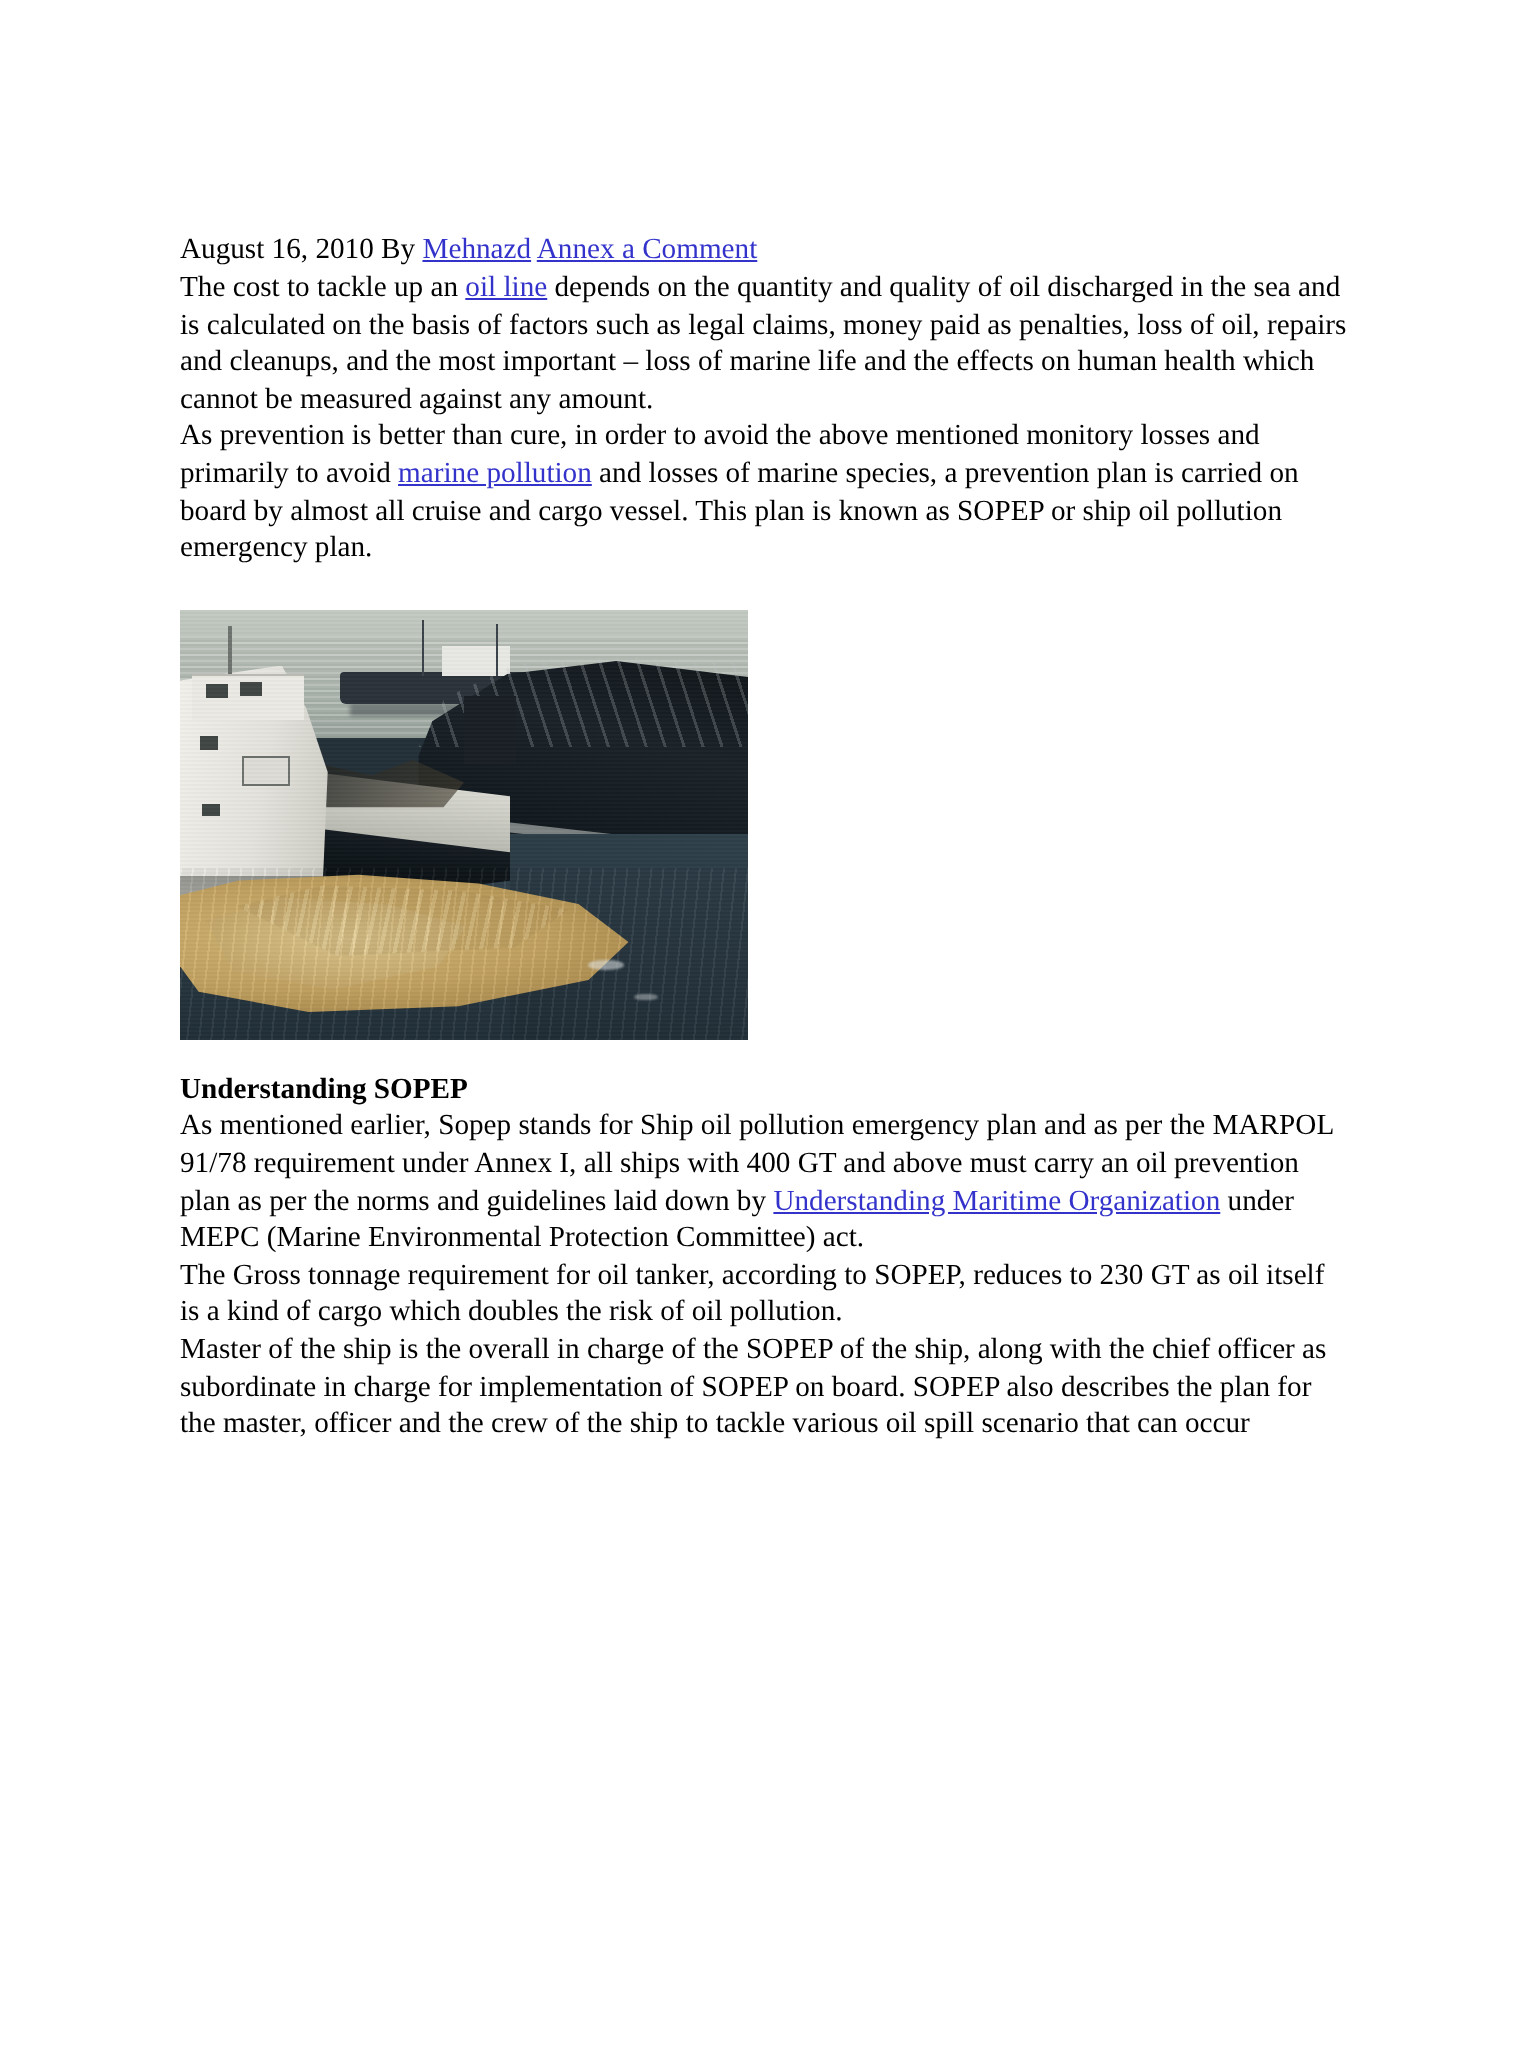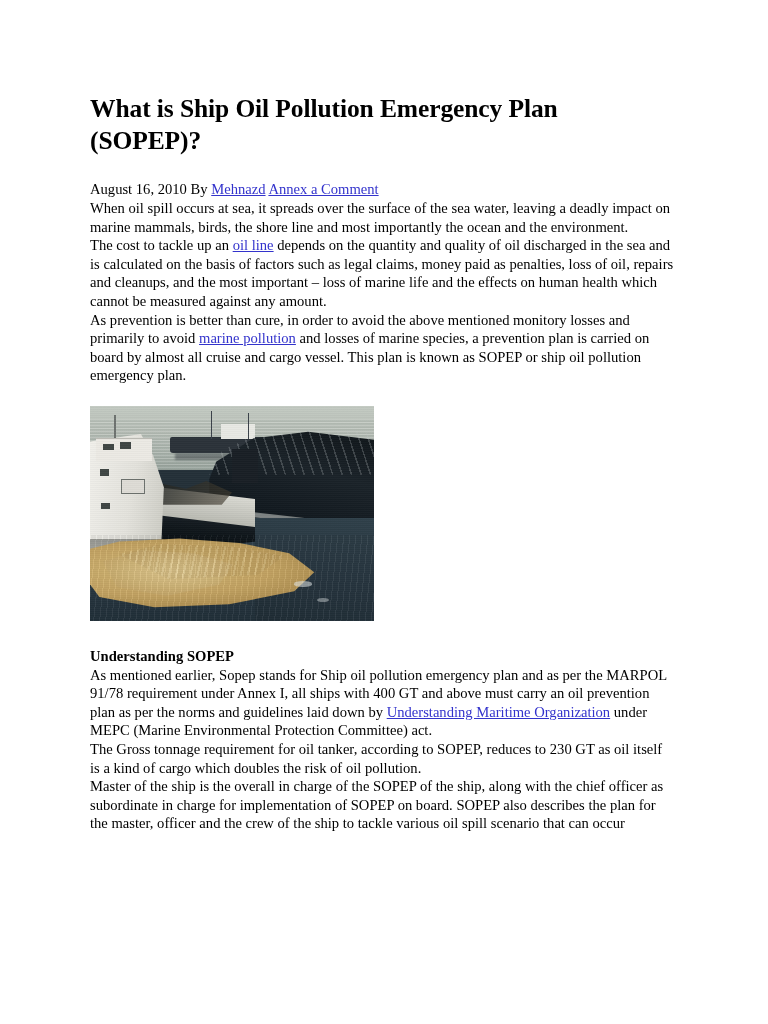--- a/index.html
+++ b/index.html
@@ -299,32 +299,28 @@
       rgba(0,0,0,0.022) 1px, rgba(0,0,0,0.022) 2px);
     pointer-events: none;
   }
 </style>
 </head>
 <body>
 
 <div class="page">
   <div class="content">
 
-    <h1 class="article-title">What is Ship Oil Pollution Emergency Plan (SOPEP)?</h1>
 
     <div class="byline">
       <span>August 16, 2010</span>
       <span>By</span>
       <a class="link">Mehnazd</a>
       <a class="link">Annex a Comment</a>
     </div>
 
-    <p class="para para-gap">
-      <span>When oil spill occurs at sea, it spreads over the surface of the sea water, leaving a deadly impact on marine mammals, birds, the shore line and most importantly the ocean and the environment.</span>
-    </p>
 
     <p class="para para-gap">
       <span>The cost to tackle up an </span><a class="link">oil line</a><span> depends on the quantity and quality of oil discharged in the sea and is calculated on the basis of factors such as legal claims, money paid as penalties, loss of oil, repairs and cleanups, and the most important – loss of marine life and the effects on human health which cannot be measured against any amount.</span>
     </p>
 
     <p class="para para-gap">
       <span>As prevention is better than cure, in order to avoid the above mentioned monitory losses and primarily to avoid </span><a class="link">marine pollution</a><span> and losses of marine species, a prevention plan is carried on board by almost all cruise and cargo vessel. This plan is known as SOPEP or ship oil pollution emergency plan.</span>
     </p>
 
     <div class="figure">
@@ -363,21 +359,21 @@
         <div class="slick-2"></div>
         <div class="slick-streak"></div>
 
         <div class="sea-ripple"></div>
         <div class="foam-a"></div>
         <div class="foam-b"></div>
         <div class="photo-grain"></div>
       </div>
     </div>
 
-    <h2 class="section-heading" style="margin-top:26px;">Understanding SOPEP</h2>
+    <h2 class="section-heading" style="margin-top:16px;">Understanding SOPEP</h2>
 
     <p class="para para-gap">
       <span>As mentioned earlier, Sopep stands for Ship oil pollution emergency plan and as per the MARPOL 91/78 requirement under Annex I, all ships with 400 GT and above must carry an oil prevention plan as per the norms and guidelines laid down by </span><a class="link">Understanding Maritime Organization</a><span> under MEPC (Marine Environmental Protection Committee) act.</span>
     </p>
 
     <p class="para para-gap">
       <span>The Gross tonnage requirement for oil tanker, according to SOPEP, reduces to 230 GT as oil itself is a kind of cargo which doubles the risk of oil pollution.</span>
     </p>
 
     <p class="para para-gap">

